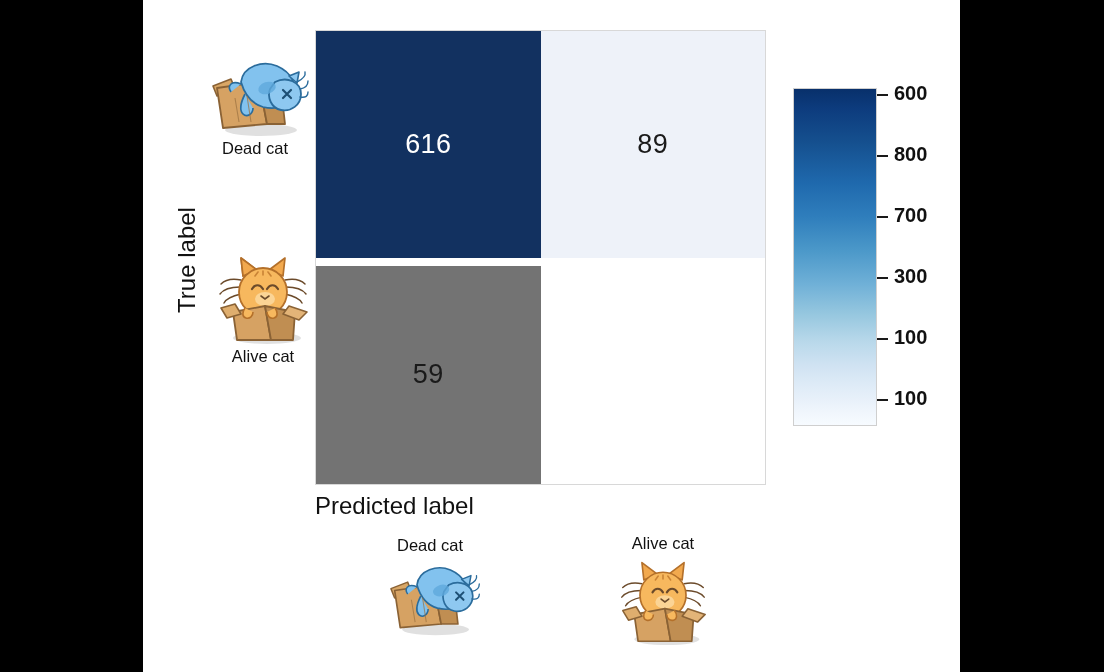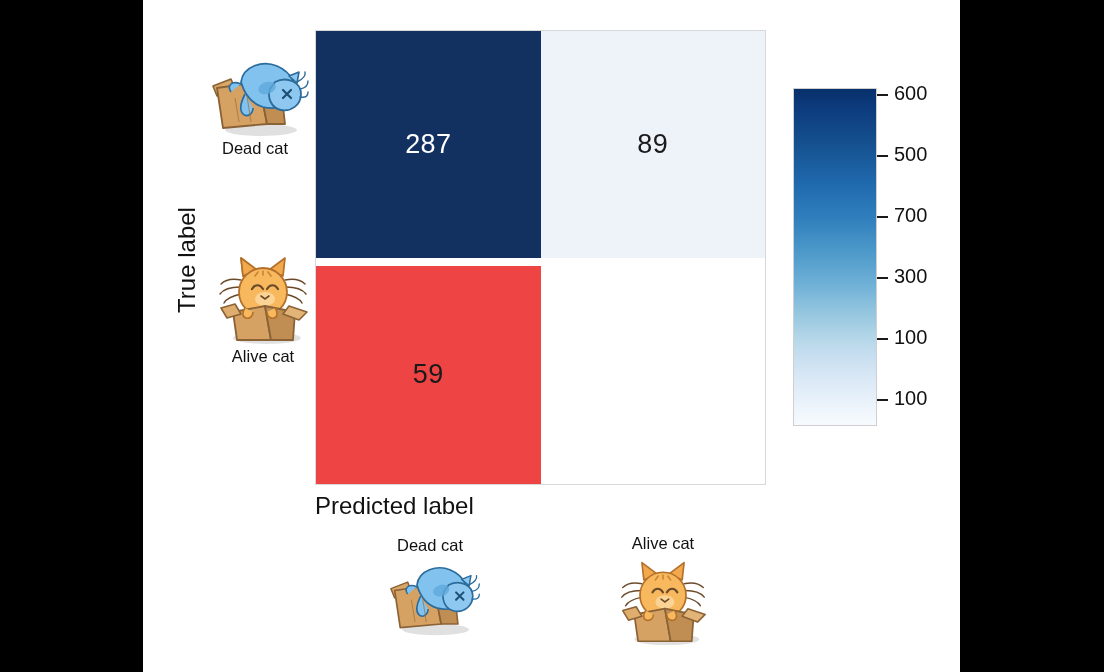--- a/index.html
+++ b/index.html
@@ -33,21 +33,21 @@
   .cell-value {
     font-size:27px;
     line-height:1;
     letter-spacing:.4px;
     font-family:"Liberation Sans", sans-serif;
   }
   .cell.r0c0 { background:#123160; }
   .cell.r0c0 .cell-value { color:#ffffff; }
   .cell.r0c1 { background:#eef2f9; }
   .cell.r0c1 .cell-value { color:#1a1a1a;text-align:right; }
-  .cell.r1c0 { background:#ef4444;margin-top:8px; }
+  .cell.r1c0 { background:#737373;margin-top:8px; }
   .cell.r1c0 .cell-value { color:#1a1a1a; }
   .cell.r1c1 { background:#f2f5fc; }
   .cell.r1c1 .cell-value { color:#1a1a1a; }
   .ylabel-wrap {
     position:absolute; left:170px; top:170px; width:34px; height:180px;
   }
   .ylabel-inner {
     position:absolute;
     left:50%; top:50%;
     transform:translate(-50%,-50%) rotate(-90deg);
@@ -98,21 +98,21 @@
       #4b98c9 48%,
       #6fb0d7 58%,
       #96c7df 67%,
       #b8d8ea 75%,
       #cfe2f2 82%,
       #deebf7 88%,
       #e9f1fa 93%,
       #f2f7fd 97%,
       #f7fbff 100%);
   }
-  .cbar-ticks { position:absolute; left:877px; top:0; width:80px; height:504px; }
+  .cbar-ticks { position:absolute; left:877px; top:0; width:80px; height:504px;font-weight:bold; }
   .cbar-tick { position:absolute; left:0; height:0; }
   .cbar-tick .dash {
     position:absolute; left:0; top:-1px; width:11px; height:2px; background:#1a1a1a;
   }
   .cbar-tick .tlabel {
     position:absolute; left:17px; top:-13px;
     font-size:20px; color:#111; white-space:nowrap;
   }
 </style>
 </head>
@@ -196,21 +196,21 @@
 
           <path d="M34 58 C31 62 31 67 35 68 C39 69 42 66 42 62" fill="#f7b85e" stroke="#b4702a" stroke-width="1.6"></path>
           <path d="M64 58 C67 62 67 67 63 68 C59 69 56 66 56 62" fill="#f7b85e" stroke="#b4702a" stroke-width="1.6"></path>
         </svg>
       </span>
       <span class="tick-text">Alive cat</span>
     </div>
 
     <div class="matrix" style="left:172px;">
       <div class="cell r0c0">
-        <span class="cell-value">287</span>
+        <span class="cell-value">616</span>
       </div>
       <div class="cell r0c1">
         <span class="cell-value">89</span>
       </div>
       <div class="cell r1c0">
         <span class="cell-value">59</span>
       </div>
     </div>
 
     <div class="xlabel" style="left:172px;">Predicted label</div>
@@ -269,21 +269,21 @@
     </div>
 
     <div class="cbar-box" style="left:650px;"></div>
     <div class="cbar-ticks" style="left:734px;">
       <div class="cbar-tick" style="top:95px;">
         <span class="dash"></span>
         <span class="tlabel">600</span>
       </div>
       <div class="cbar-tick" style="top:156px;">
         <span class="dash"></span>
-        <span class="tlabel">500</span>
+        <span class="tlabel">800</span>
       </div>
       <div class="cbar-tick" style="top:217px;">
         <span class="dash"></span>
         <span class="tlabel">700</span>
       </div>
       <div class="cbar-tick" style="top:278px;">
         <span class="dash"></span>
         <span class="tlabel">300</span>
       </div>
       <div class="cbar-tick" style="top:339px;">

